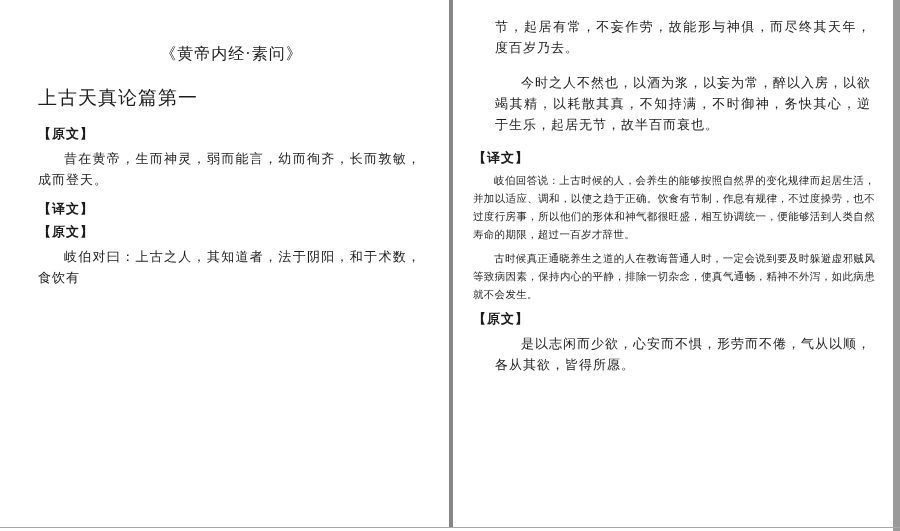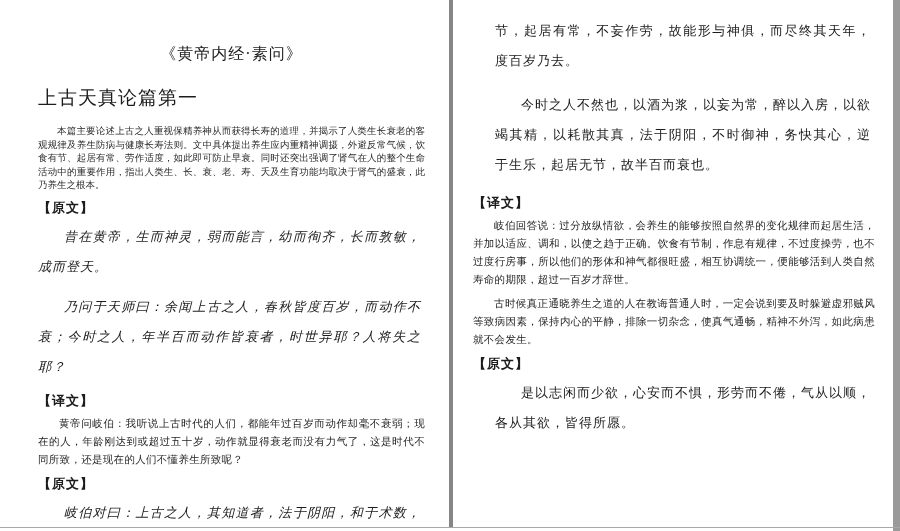--- a/index.html
+++ b/index.html
@@ -69,68 +69,65 @@
   }
   .label {
     font-size: 13px;
     line-height: 17px;
     font-weight: bold;
     letter-spacing: 1px;
     margin: 6px 0;
   }
   .orig {
     font-size: 13px;
-    line-height: 30px;
+    line-height: 21px;
     letter-spacing: 1px;
     text-indent: 2em;
     text-align: justify;
     margin: 0 4px 14px 0;
   }
-  .page-left .orig { margin-bottom: 10px; font-style: italic; }
+  .page-left .orig { margin-bottom: 10px; }
   .page-right .orig { margin-left: 22px; }
   .orig.no-indent { text-indent: 0; }
   .trans {
     font-size: 10.5px;
     line-height: 18px;
     letter-spacing: 0.3px;
     text-indent: 2em;
     text-align: justify;
     color: #262626;
     margin: 0 0 6px 0;
   }
 </style>
 </head>
 <body>
 
 <div class="stage">
 
   <div class="page page-left">
     <h1 class="doc-title">《黄帝内经·素问》</h1>
     <h2 class="chapter">上古天真论篇第一</h2>
-    <p class="intro">本篇主要论述上古之人重视保精养神从而获得长寿的道理，并揭示了人类生长衰老的客观规律及养生防病与健康长寿法则。文中具体提出养生应内重精神调摄，外避反常气候，饮食有节、起居有常、劳作适度，如此即可防止早衰。同时还突出强调了肾气在人的整个生命活动中的重要作用，指出人类生、长、衰、老、寿、夭及生育功能均取决于肾气的盛衰，此乃养生之根本。</p>
 
     <div class="label">【原文】</div>
     <p class="orig">昔在黄帝，生而神灵，弱而能言，幼而徇齐，长而敦敏，成而登天。</p>
-    <p class="orig">乃问于天师曰：余闻上古之人，春秋皆度百岁，而动作不衰；今时之人，年半百而动作皆衰者，时世异耶？人将失之耶？</p>
 
     <div class="label">【译文】</div>
-    <p class="trans">黄帝问岐伯：我听说上古时代的人们，都能年过百岁而动作却毫不衰弱；现在的人，年龄刚达到或超过五十岁，动作就显得衰老而没有力气了，这是时代不同所致，还是现在的人们不懂养生所致呢？</p>
 
     <div class="label">【原文】</div>
     <p class="orig">岐伯对曰：上古之人，其知道者，法于阴阳，和于术数，食饮有</p>
   </div>
 
   <div class="gap-divider"></div>
 
   <div class="page page-right">
     <p class="orig no-indent">节，起居有常，不妄作劳，故能形与神俱，而尽终其天年，度百岁乃去。</p>
-    <p class="orig">今时之人不然也，以酒为浆，以妄为常，醉以入房，以欲竭其精，以耗散其真，法于阴阳，不时御神，务快其心，逆于生乐，起居无节，故半百而衰也。</p>
+    <p class="orig">今时之人不然也，以酒为浆，以妄为常，醉以入房，以欲竭其精，以耗散其真，不知持满，不时御神，务快其心，逆于生乐，起居无节，故半百而衰也。</p>
 
     <div class="label">【译文】</div>
-    <p class="trans">岐伯回答说：过分放纵情欲，会养生的能够按照自然界的变化规律而起居生活，并加以适应、调和，以使之趋于正确。饮食有节制，作息有规律，不过度操劳，也不过度行房事，所以他们的形体和神气都很旺盛，相互协调统一，便能够活到人类自然寿命的期限，超过一百岁才辞世。</p>
+    <p class="trans">岐伯回答说：上古时候的人，会养生的能够按照自然界的变化规律而起居生活，并加以适应、调和，以使之趋于正确。饮食有节制，作息有规律，不过度操劳，也不过度行房事，所以他们的形体和神气都很旺盛，相互协调统一，便能够活到人类自然寿命的期限，超过一百岁才辞世。</p>
     <p class="trans">古时候真正通晓养生之道的人在教诲普通人时，一定会说到要及时躲避虚邪贼风等致病因素，保持内心的平静，排除一切杂念，使真气通畅，精神不外泻，如此病患就不会发生。</p>
 
     <div class="label">【原文】</div>
     <p class="orig">是以志闲而少欲，心安而不惧，形劳而不倦，气从以顺，各从其欲，皆得所愿。</p>
   </div>
 
   <div class="edge-strip"></div>
 
   <div class="bottom-line"></div>
 

